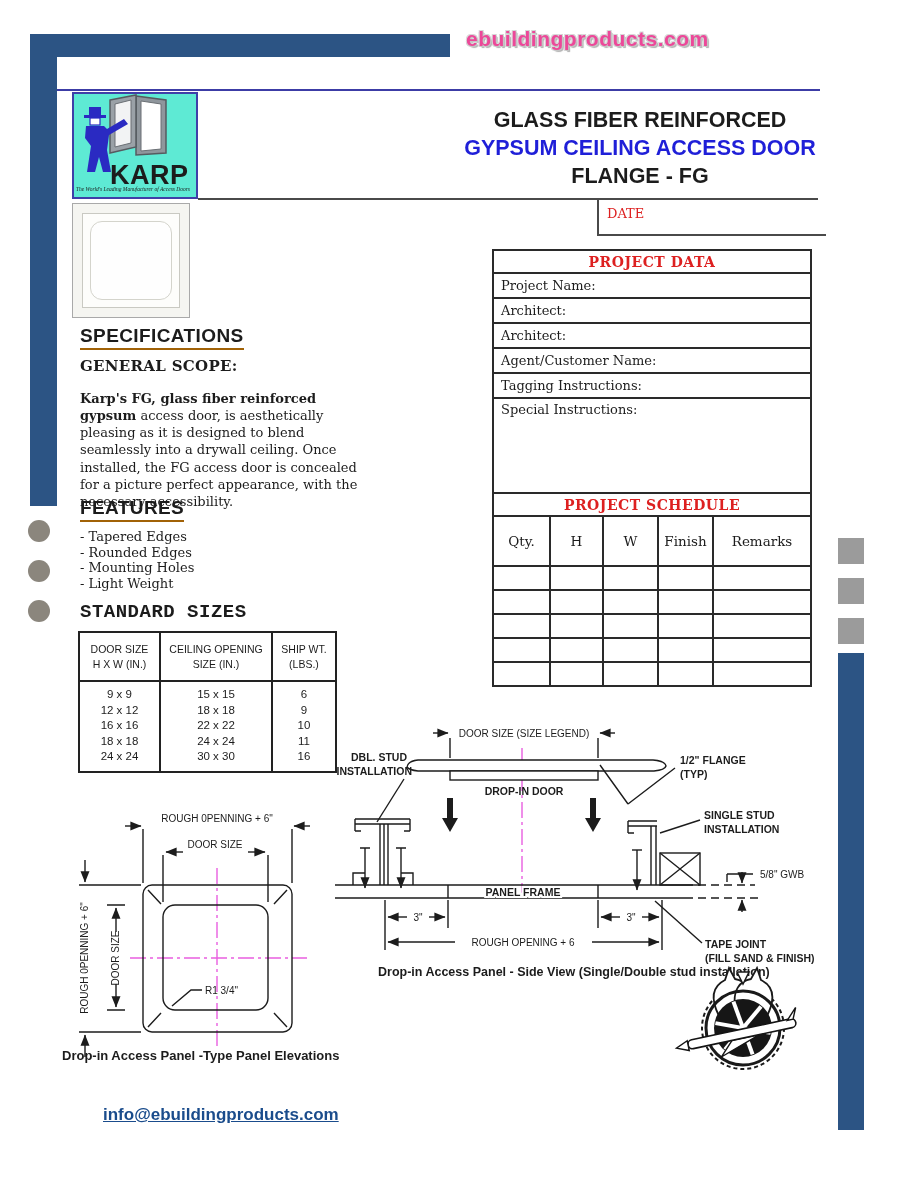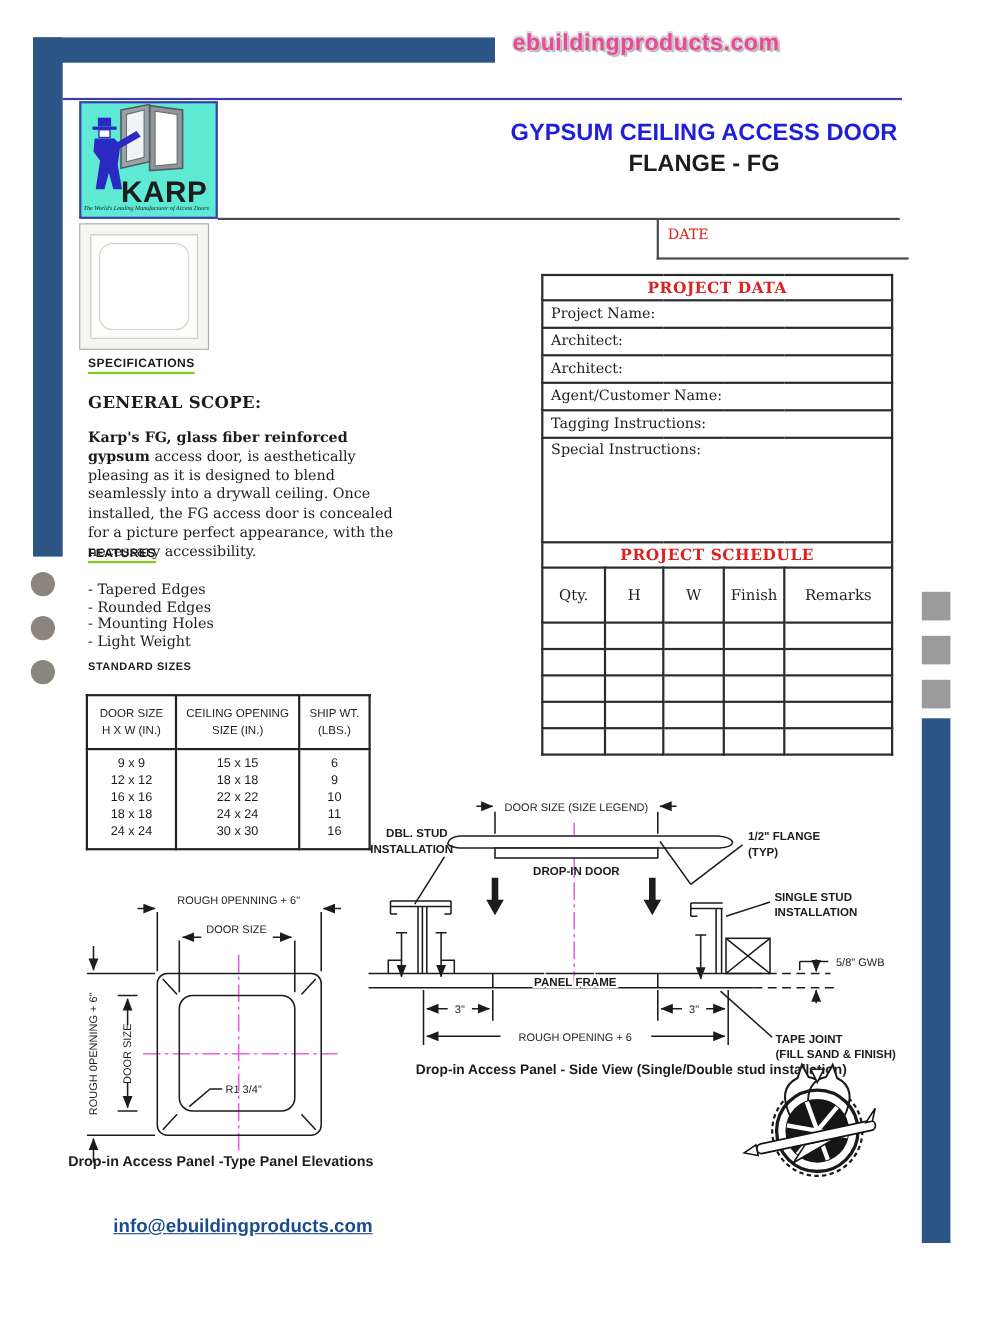--- a/index.html
+++ b/index.html
@@ -25,27 +25,27 @@
   .title-blue{color:#1f1fd8;}
   
   .date-topline{left:198px;top:198px;width:620px;height:2px;background:#4a4a4a;}
   .date-cell{left:597px;top:200px;width:219px;height:28px;border-left:2px solid #4a4a4a;border-bottom:2px solid #4a4a4a;
     font-family:"DejaVu Serif",serif;font-weight:normal;font-size:13px;color:#dd2020;padding:6px 0 0 8px;box-sizing:content-box;}
   
   .photo{left:72px;top:203px;width:116px;height:113px;background:#f5f5f1;border:1px solid #a9a9a9;}
   .photo .p1{position:absolute;inset:9px;background:#fdfdfb;border:1px solid #c9c9c2;}
   .photo .p2{position:absolute;inset:17px;border:1px solid #d4d4cc;border-radius:12px;background:#fefefe;}
   
-  .h-sans{font-weight:bold;font-size:11px;border-bottom:2px solid #84cc16;padding-bottom:1px;letter-spacing:.4px;}
+  .h-sans{font-weight:bold;font-size:19px;border-bottom:2px solid #a16207;padding-bottom:1px;letter-spacing:.4px;}
   .spec-h{left:80px;top:325px;}
   .scope-h{left:80px;top:357px;font-family:"DejaVu Serif",serif;font-weight:bold;font-size:15px;letter-spacing:.3px;}
   .scope-body{left:80px;top:390px;width:288px;font-family:"DejaVu Serif",serif;font-size:13px;line-height:1.32;}
   .features-h{left:80px;top:497px;}
   .features-list{left:80px;top:529px;font-family:"DejaVu Serif",serif;font-size:13px;line-height:15.5px;}
-  .sizes-h{left:80px;top:601px;font-family:Liberation Sans, sans-serif;font-weight:bold;font-size:10px;letter-spacing:.5px;}
+  .sizes-h{left:80px;top:601px;font-family:Liberation Mono, monospace;font-weight:bold;font-size:19px;letter-spacing:.5px;}
   
   .sizes-table{left:78px;top:631px;border-collapse:collapse;}
   .sizes-table td{border:2px solid #222;text-align:center;vertical-align:middle;padding:0;}
   .sizes-table .hd{height:47px;font-size:10.5px;line-height:1.4;font-family:"Liberation Sans",sans-serif;}
   .sizes-table .dt{height:84px;vertical-align:top;padding-top:5px;font-size:11.5px;line-height:15.5px;}
   .c1{width:79px;} .c2{width:110px;} .c3{width:62px;}
   
   .rt{left:492px;top:249px;position:absolute;border-collapse:collapse;table-layout:fixed;width:318px;}
   .rt td{border:2px solid #2a2a2a;font-family:"DejaVu Serif",serif;font-size:13px;padding:0 0 0 7px;vertical-align:middle;}
   .rt .ttl{height:21px;text-align:center;font-weight:bold;color:#dd2020;font-size:14px;letter-spacing:.5px;padding:0;}
@@ -102,20 +102,21 @@
         <rect x="10" y="21" width="22" height="3"></rect>
         <rect x="16" y="24" width="10" height="7" fill="#ffffff" stroke="#2a2ac2" stroke-width="1.2"></rect>
         <path d="M12,32 L30,32 L33,35 L50,25 L54,30 L35,41 L33,56 L37,78 L29,78 L25,63 L21,78 L13,78 L17,52 L11,44 Z"></path>
       </g>
       <text x="36" y="90" font-family="Liberation Sans, sans-serif" font-weight="bold" font-size="27" fill="#2a2ac2" letter-spacing="0.5">KARP</text>
       <text x="2" y="97" font-family="Liberation Serif, serif" font-style="italic" font-size="5.6" fill="#26317f" textLength="114" lengthAdjust="spacingAndGlyphs">The World's Leading Manufacturer of Access Doors</text>
     </svg>
   </div>
 
   <div class="abs title-block">
+    <div>GLASS FIBER REINFORCED</div>
     <div class="title-blue">GYPSUM CEILING ACCESS DOOR</div>
     <div>FLANGE - FG</div>
   </div>
 
   <div class="abs date-topline"></div>
   <div class="abs date-cell">
     <span>DATE</span>
   </div>
 
   <div class="abs photo">

